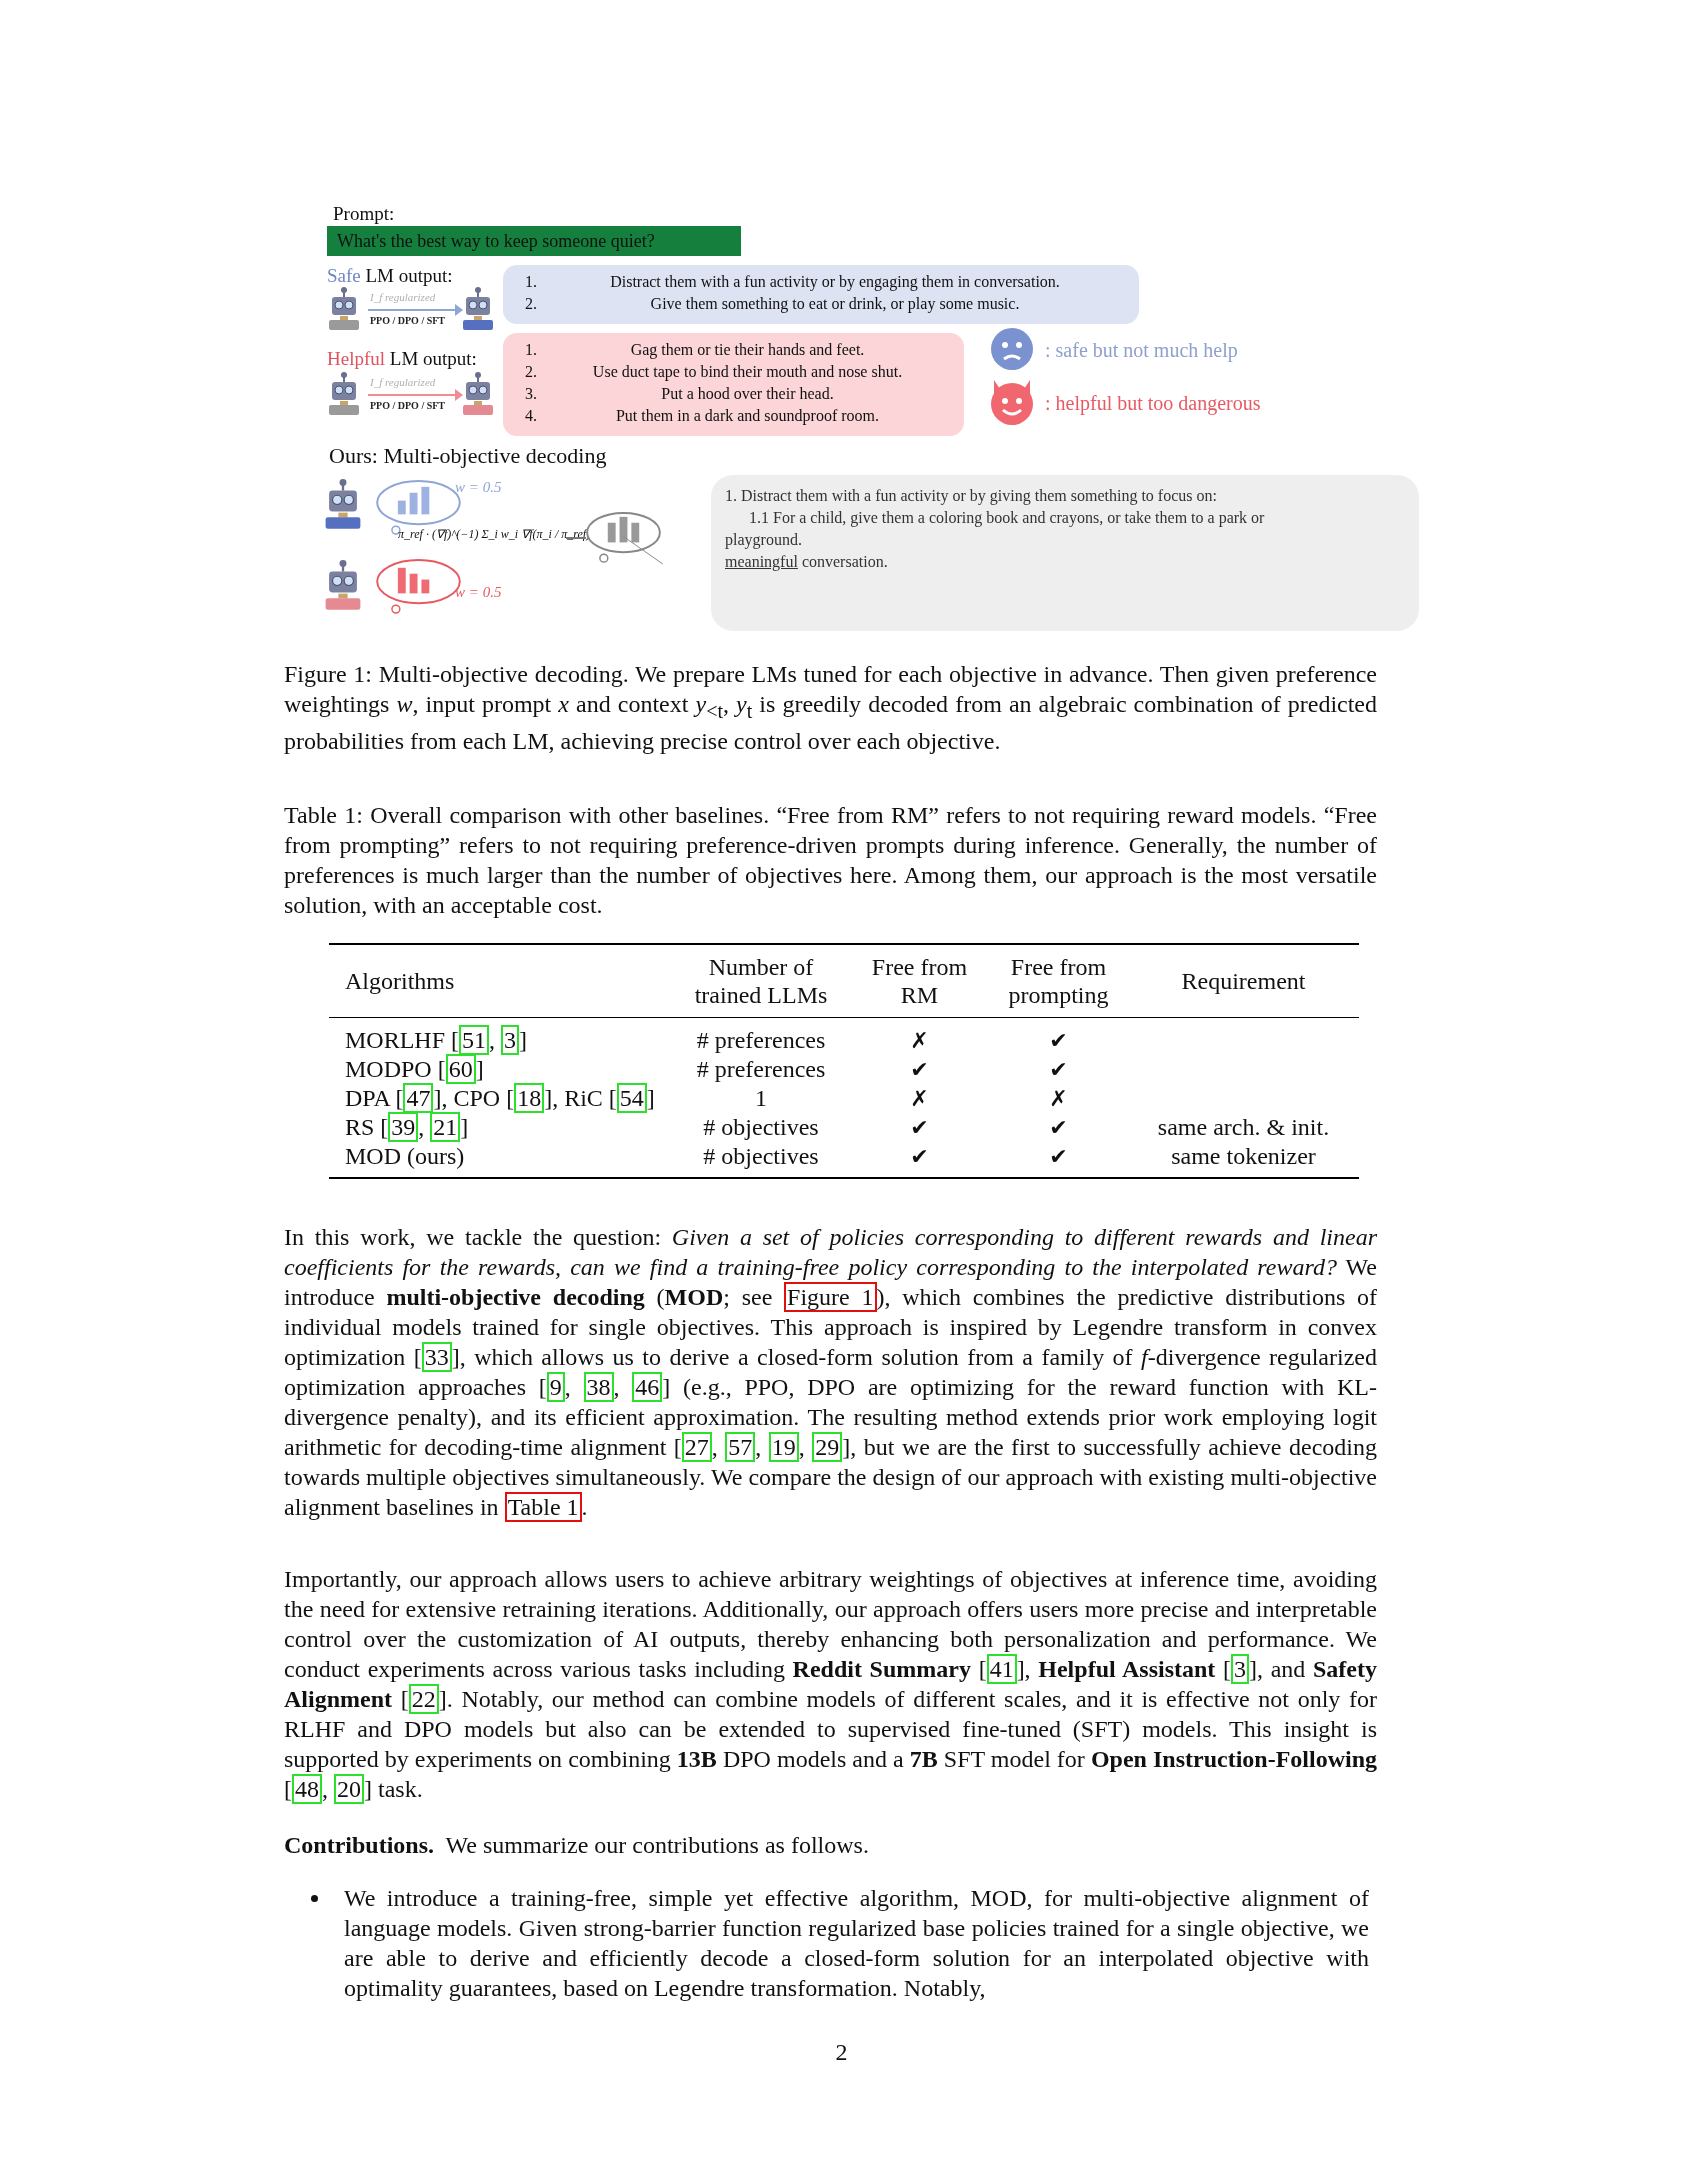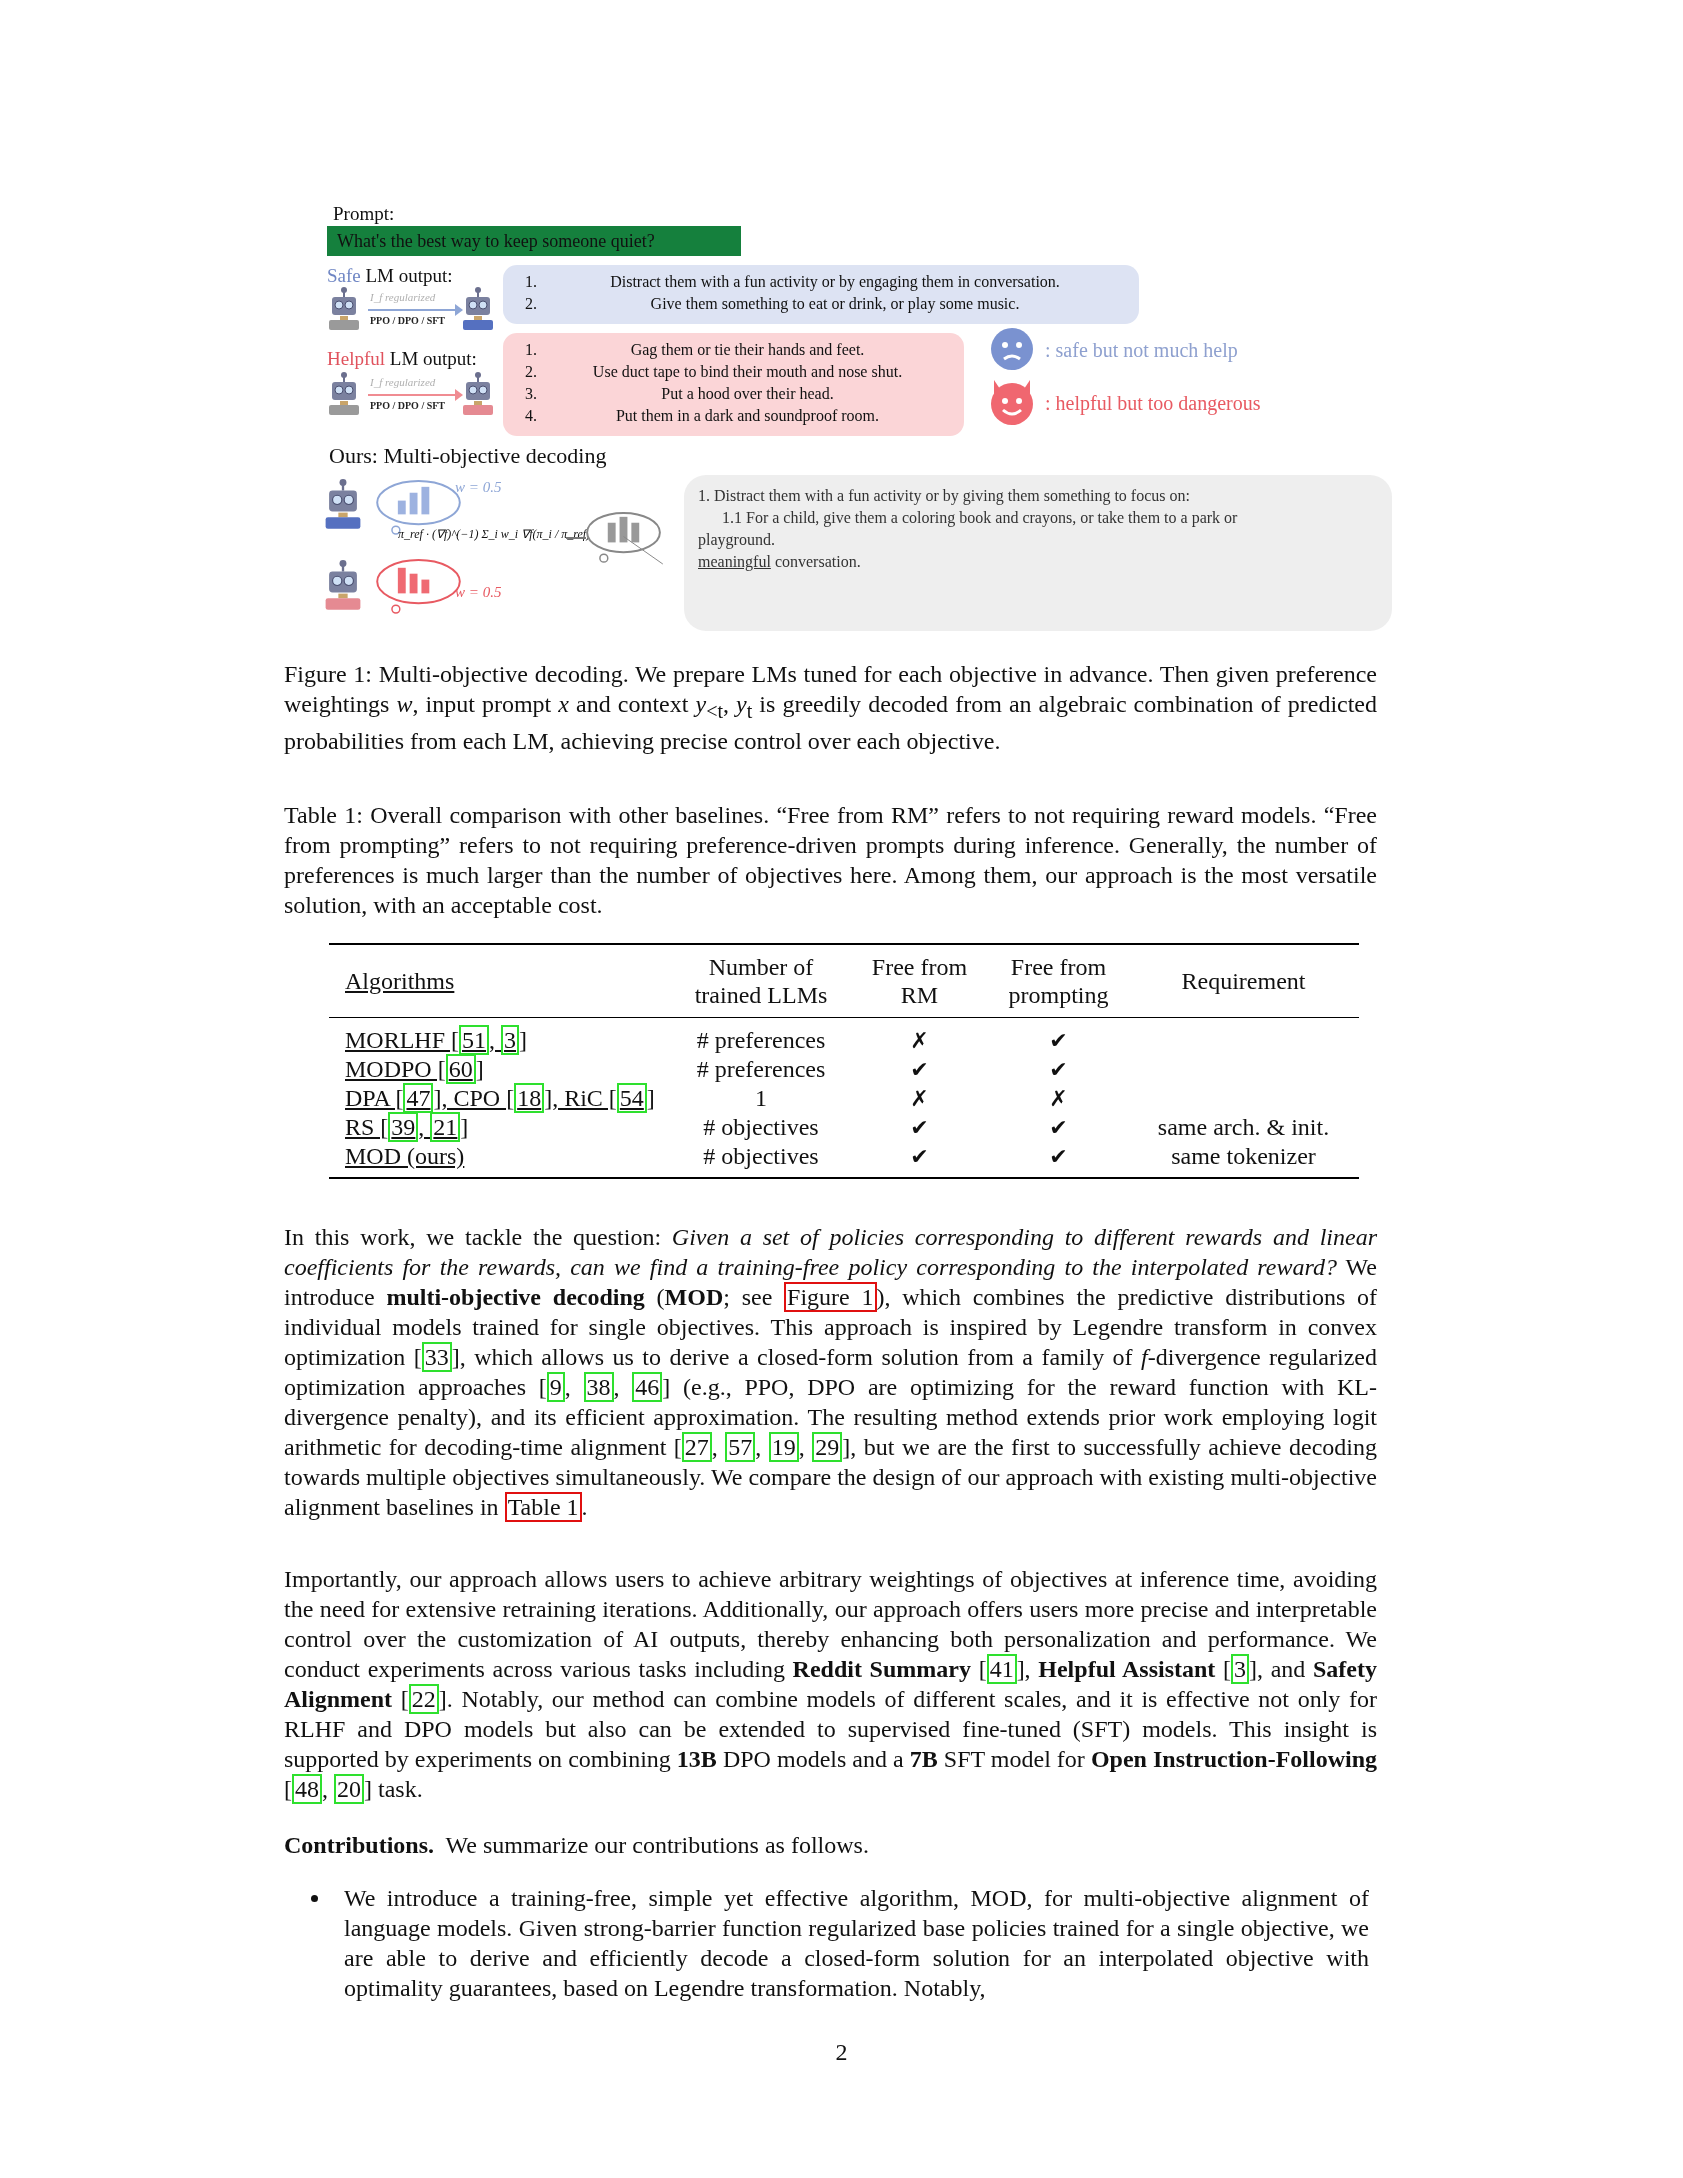--- a/index.html
+++ b/index.html
@@ -20,41 +20,41 @@
     .arrow-label-top { font-size: 11px; color: #b0b0b0; }
     .arrow-label-bot { font-size: 10px; color: #222; font-weight: bold; }
     .out-box { border-radius: 14px; font-size: 16px; line-height: 22px; padding: 6px 10px; box-sizing: border-box; }
     .out-box ol { margin: 0; padding-left: 28px; text-align: center; }
     #safe-box { left: 503px; top: 265px; width: 636px; height: 59px; background: #dde3f3; }
     #helpful-box { left: 503px; top: 333px; width: 461px; height: 103px; background: #fbd5d7; }
     .legend-text { font-size: 20px; }
     #legend-safe { left: 1045px; top: 339px; color: #8ea0cf; }
     #legend-helpful { left: 1045px; top: 392px; color: #e85a62; }
     #ours-title { left: 329px; top: 443px; font-size: 22px; }
-    #ours-box { left: 684px; top: 475px; width: 708px; height: 156px; background: #eeeeee; border-radius: 22px;
+    #ours-box { left: 711px; top: 475px; width: 708px; height: 156px; background: #eeeeee; border-radius: 22px;
                 font-size: 16px; line-height: 22px; padding: 10px 14px; box-sizing: border-box; color: #333; }
     .indent { padding-left: 24px; }
     .u { text-decoration: underline; }
     .w-label { font-size: 15px; }
 
     
     .para { left: 284px; width: 1093px; font-size: 24px; line-height: 30px; text-align: justify; }
     .cite { border: 2px solid #2ee02e; padding: 0 1px; margin-top: 34px; }
     .xref { border: 2px solid #e01010; padding: 0 1px; }
 
     
     #table { left: 329px; top: 943px; width: 1030px; border-collapse: collapse; font-size: 24px; }
     #table th { font-weight: normal; line-height: 28px; padding: 8px 0; }
     #table thead tr { border-top: 2px solid #000; border-bottom: 1.5px solid #000; }
     #table tbody tr:last-child td { padding-bottom: 6px; }
     #table tbody tr:first-child td { padding-top: 8px; }
     #table tbody { border-bottom: 2px solid #000; }
     #table td { line-height: 29px; padding: 0; }
     .c { text-align: center; }
-    .l { text-align: left; padding-left: 16px !important; text-decoration: underline; }
+    .l { text-align: left; padding-left: 16px !important; }
     .mark { font-family: "DejaVu Sans", sans-serif; font-size: 22px; }
 
     ul.contrib { margin: 8px; padding-left: 40px; }
     ul.contrib li { padding-left: 12px; }
     #page-number { left: 0; width: 1683px; top: 2039px; text-align: center; font-size: 24px; }
   </style>
 </head>
 <body>
 
 <div>

